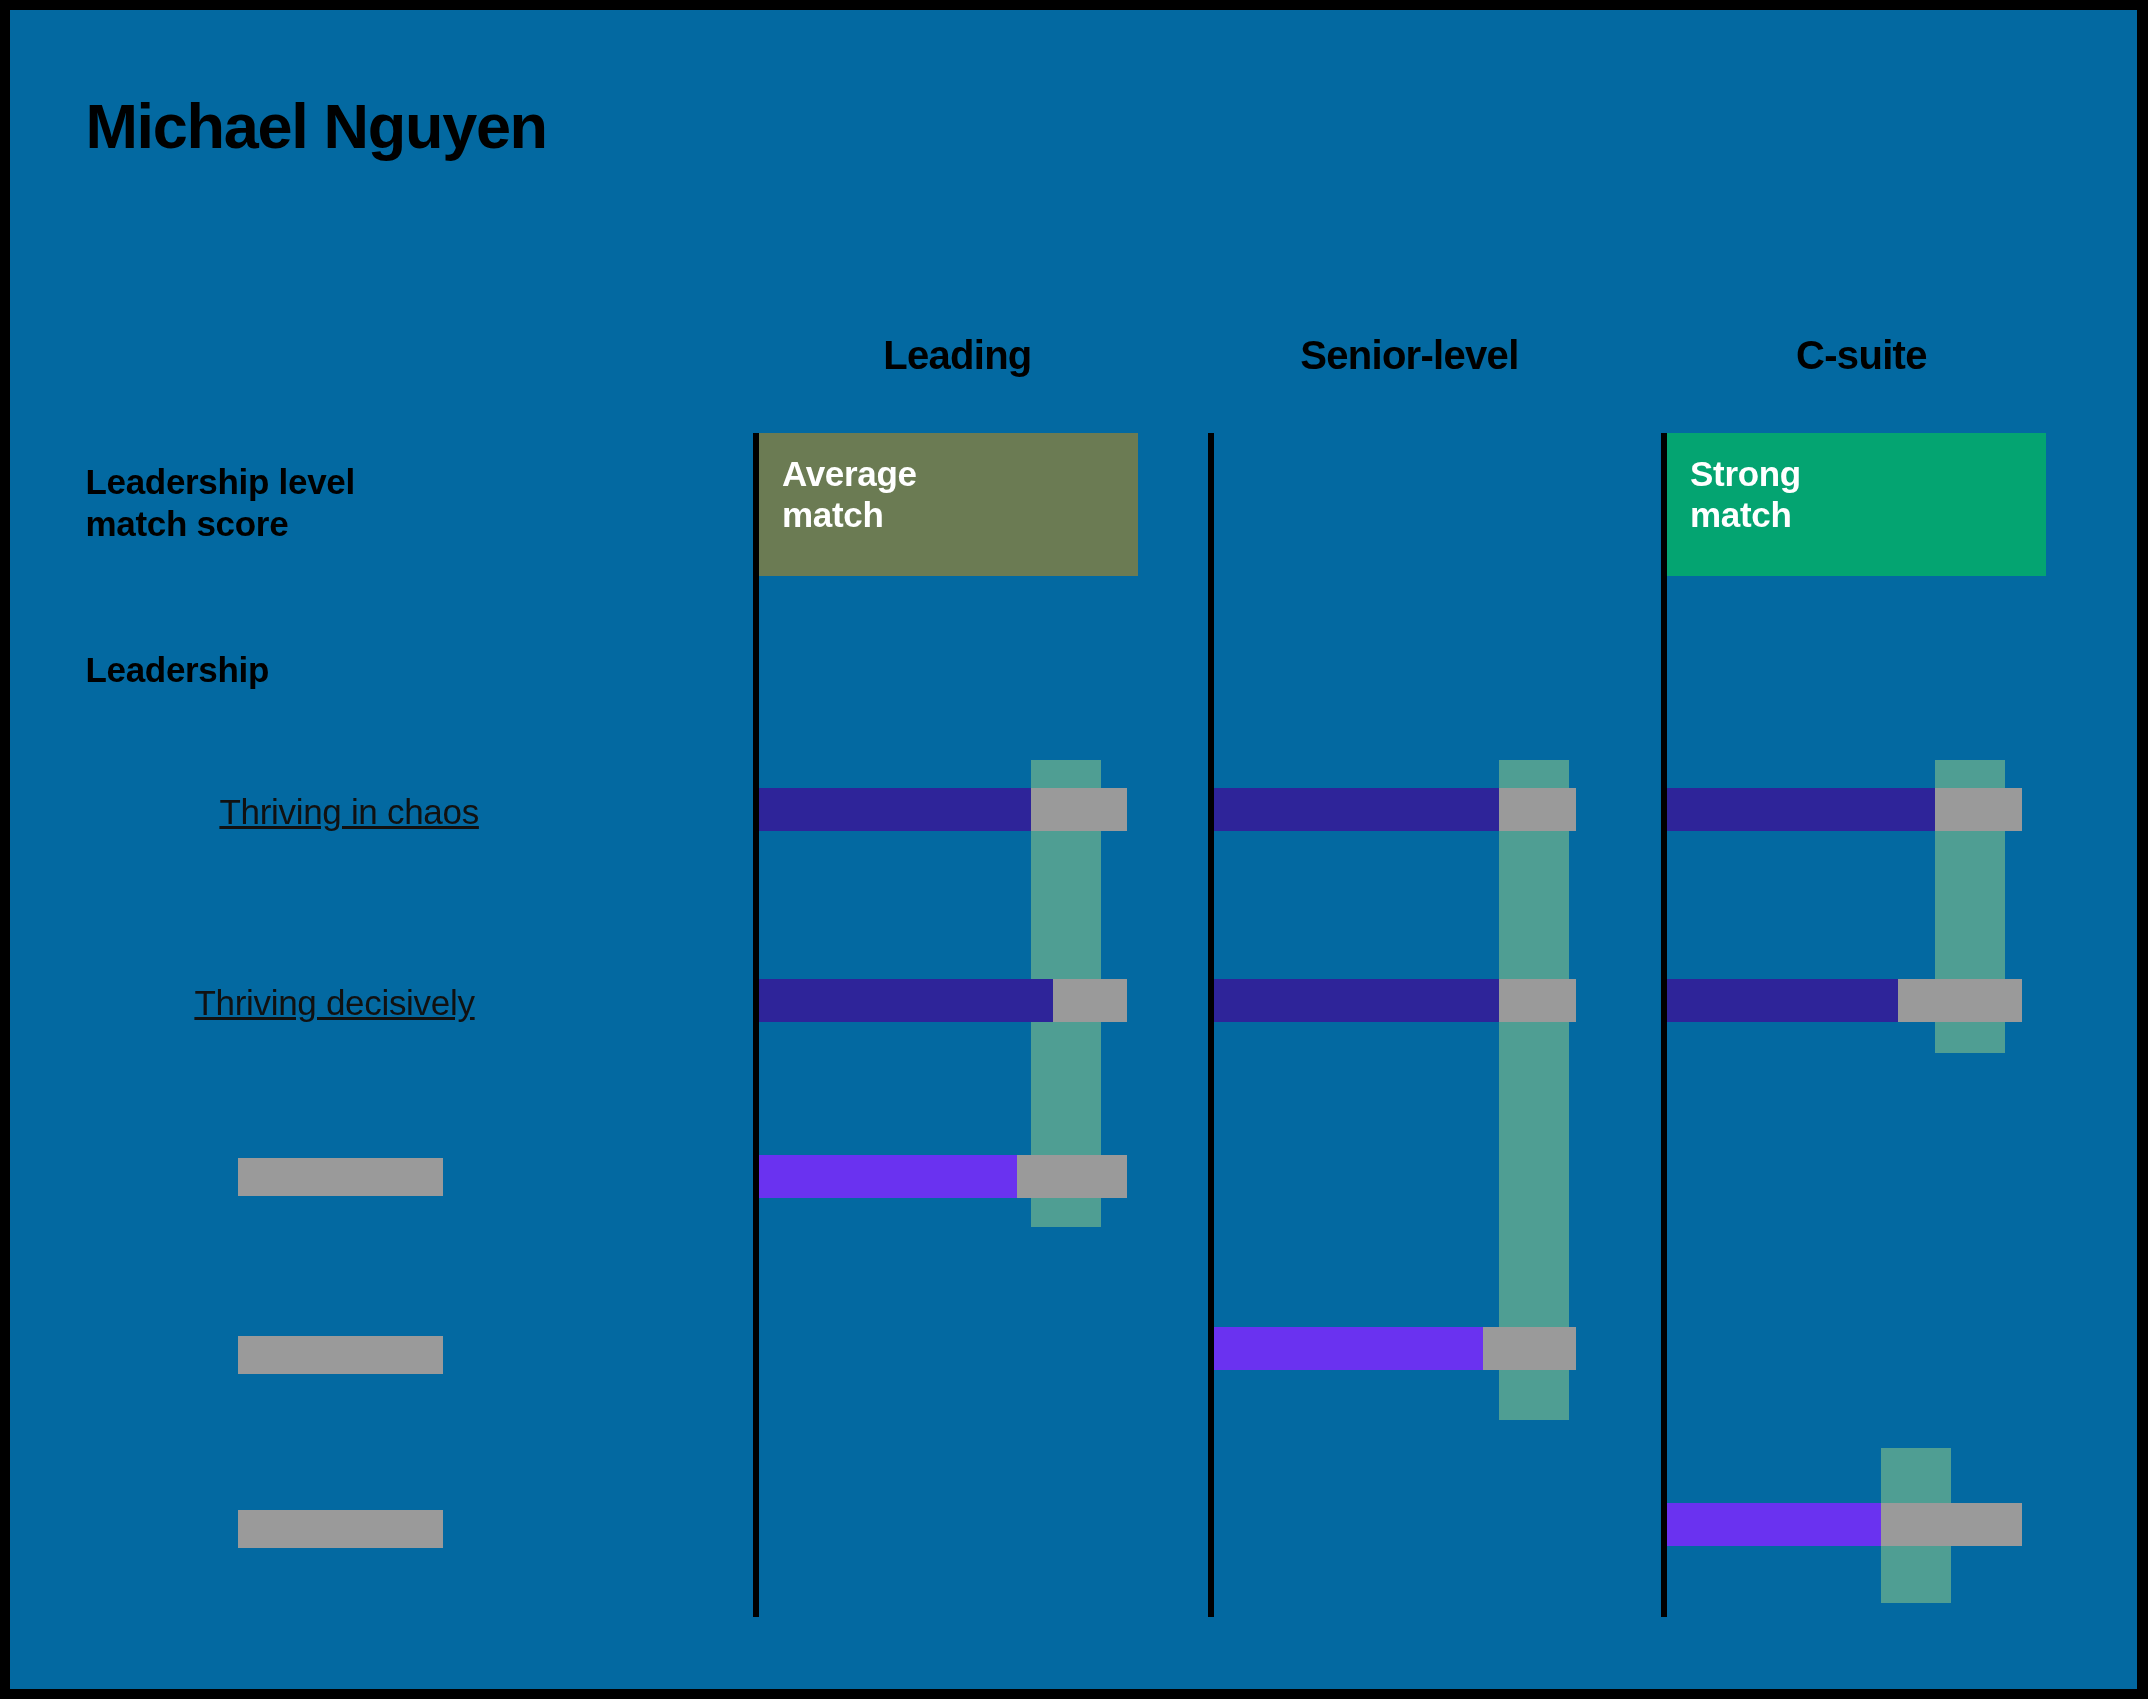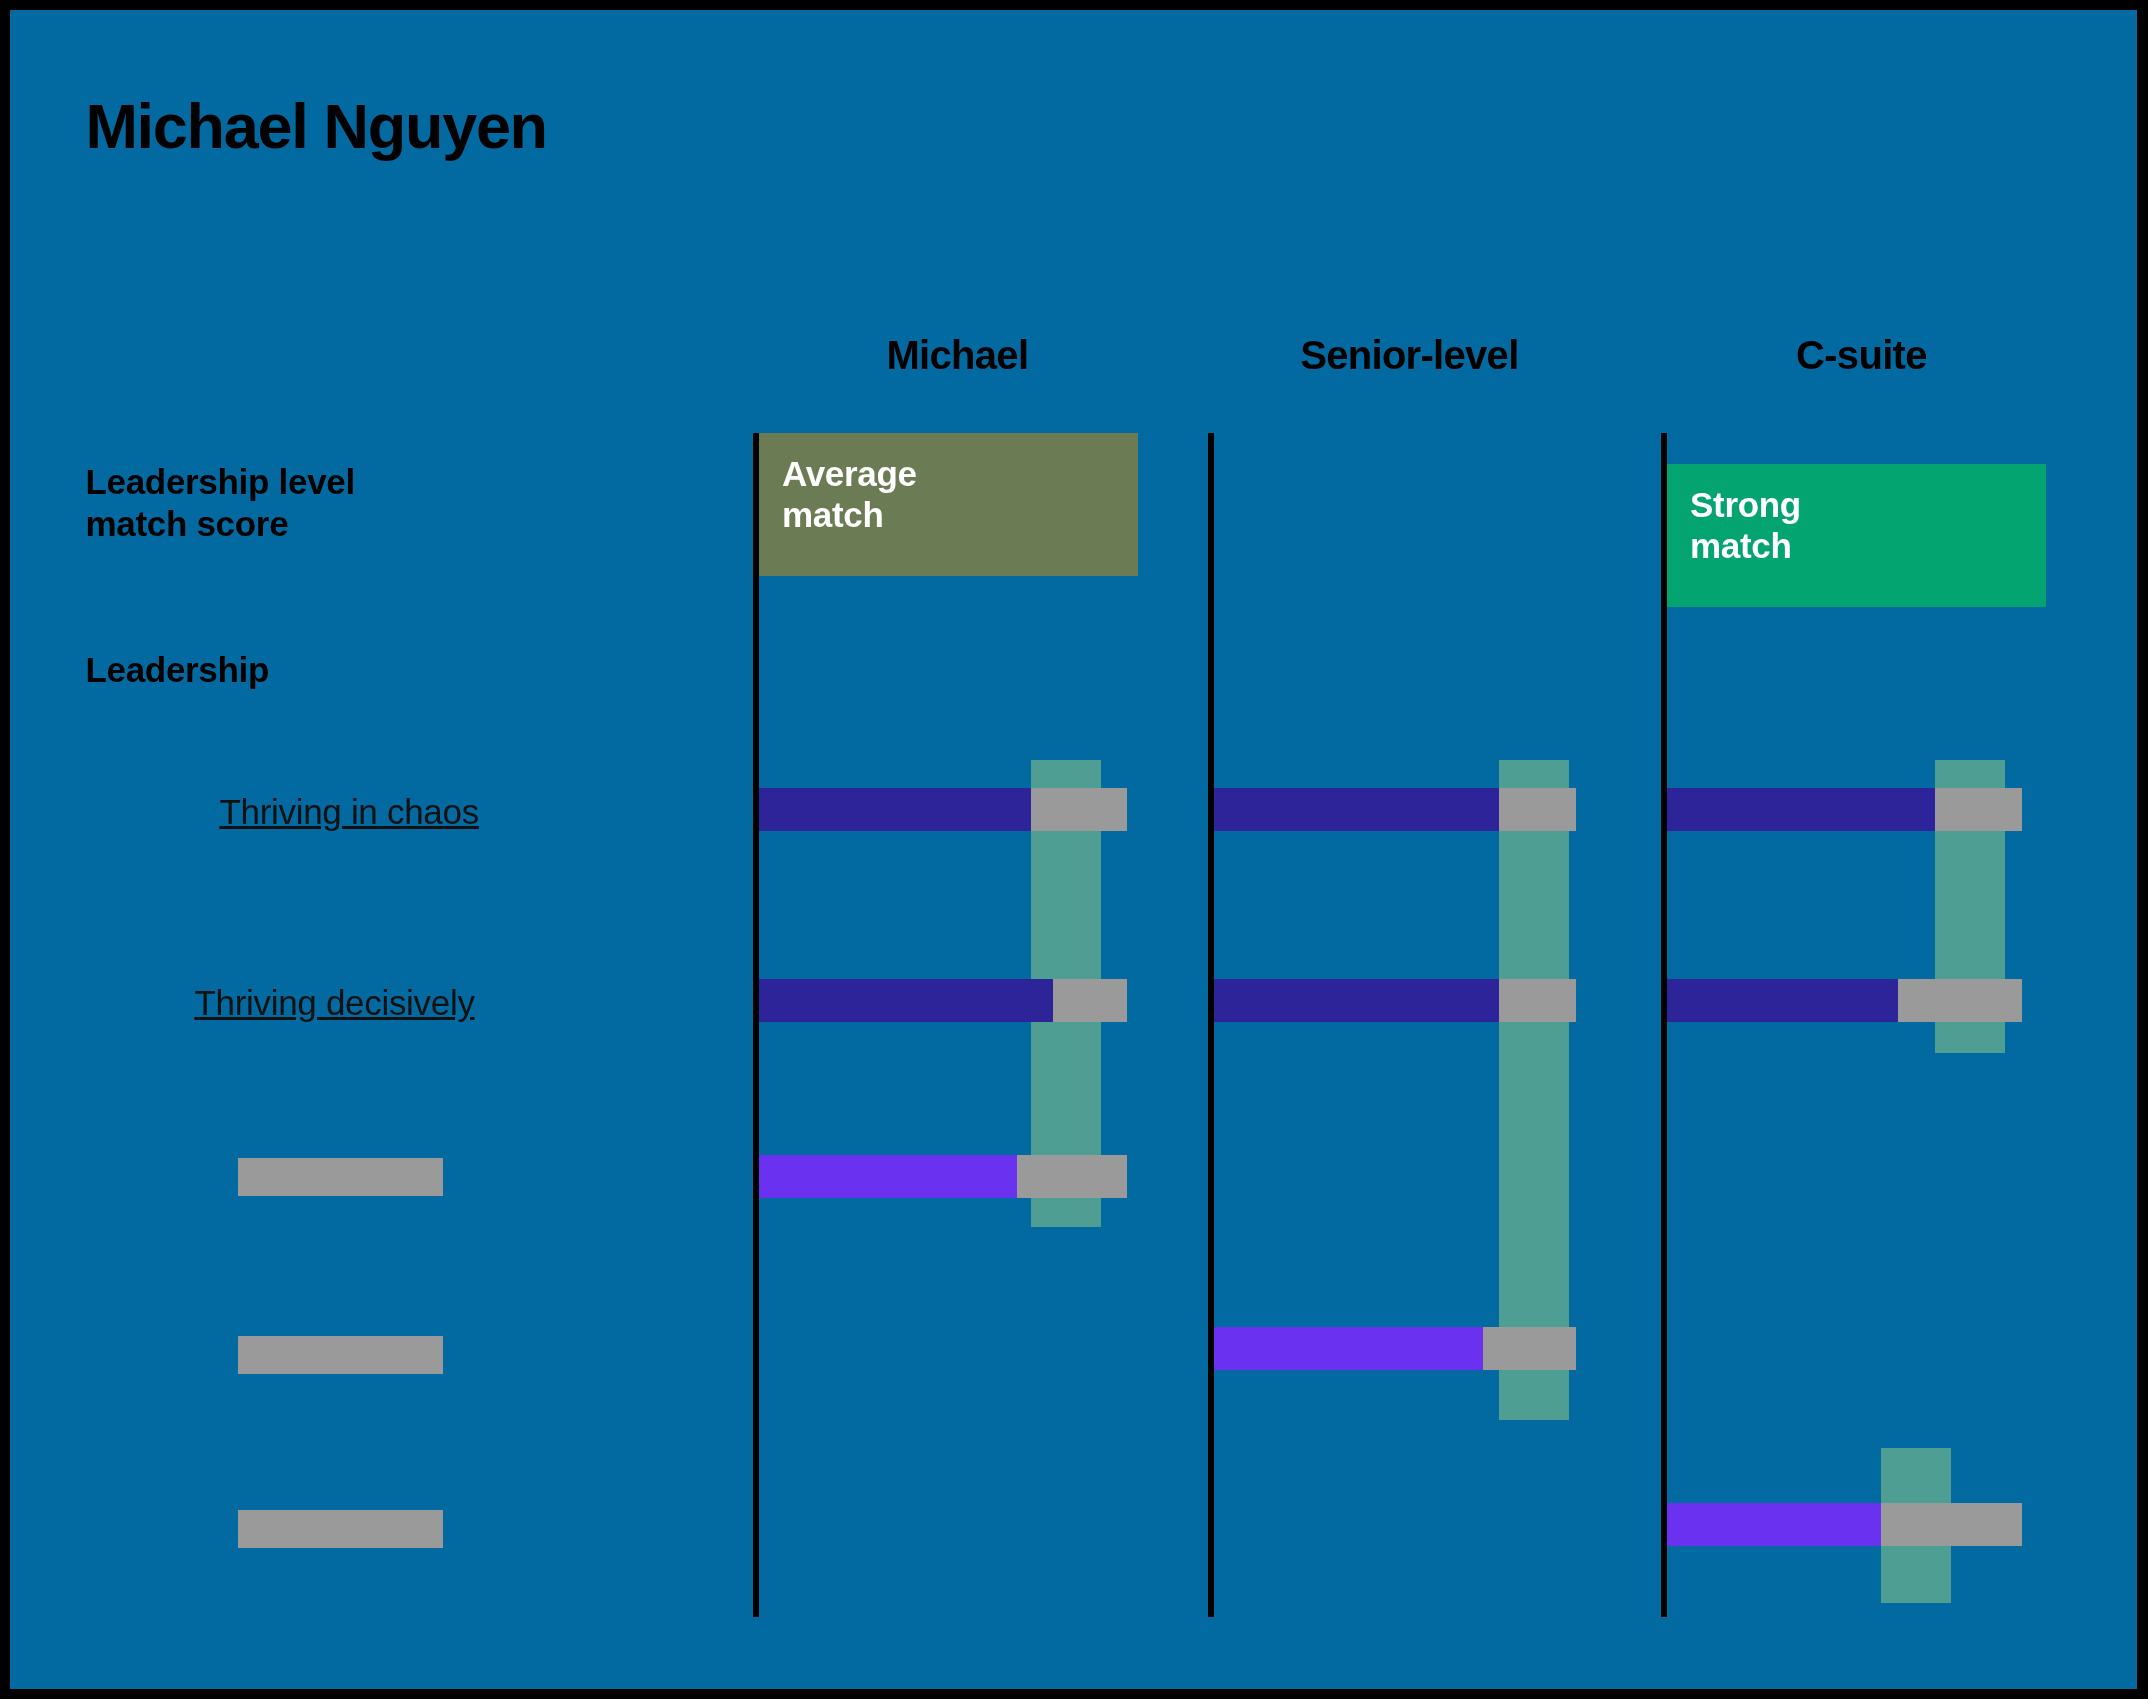--- a/index.html
+++ b/index.html
@@ -88,21 +88,21 @@
     transform: translateY(-50%);
   }
 </style>
 </head>
 <body>
 
 <div class="frame">
 
   <div class="title">Michael Nguyen</div>
 
-  <div class="col-header" style="left:947px;">Michael</div>
+  <div class="col-header" style="left:947px;">Leading</div>
   <div class="col-header" style="left:1399px;">Senior-level</div>
   <div class="col-header" style="left:1851px;">C-suite</div>
 
   <div class="side-label" style="left:75px; top:435px; white-space:pre-line;margin-top:16px;">Leadership level
 match score</div>
   <div class="side-label" style="left:75px; top:639px;">Leadership</div>
 
   <div class="row-label" style="left:209px; top:802px;">Thriving in chaos</div>
   <div class="row-label" style="left:184px; top:993px;">Thriving decisively</div>
 
@@ -137,21 +137,21 @@
   <div class="bar-score" style="left:1204px; top:778px; width:285px; height:43px; background:#2E2499;"></div>
 
   <div class="bar-gray" style="left:1204px; top:969px; width:362px; height:43px;"></div>
   <div class="bar-score" style="left:1204px; top:969px; width:285px; height:43px; background:#2E2499;"></div>
 
   <div class="bar-gray" style="left:1204px; top:1317px; width:362px; height:43px;"></div>
   <div class="bar-score" style="left:1204px; top:1317px; width:269px; height:43px; background:#6A32F0;"></div>
 
   <div class="axis" style="left:1651px; top:423px; height:1184px;"></div>
 
-  <div class="match-box" style="left:1657px; top:423px; width:379px; height:143px; background:#04A471;margin-top:31px;">
+  <div class="match-box" style="left:1657px; top:423px; width:379px; height:143px; background:#04A471;">
     <span>Strong
 match</span>
   </div>
 
   <div class="green-band" style="left:1925px; top:750px; width:70px; height:293px;"></div>
 
   <div class="green-band" style="left:1871px; top:1438px; width:70px; height:155px;"></div>
 
   <div class="bar-gray" style="left:1657px; top:778px; width:355px; height:43px;"></div>
   <div class="bar-score" style="left:1657px; top:778px; width:268px; height:43px; background:#2E2499;"></div>

